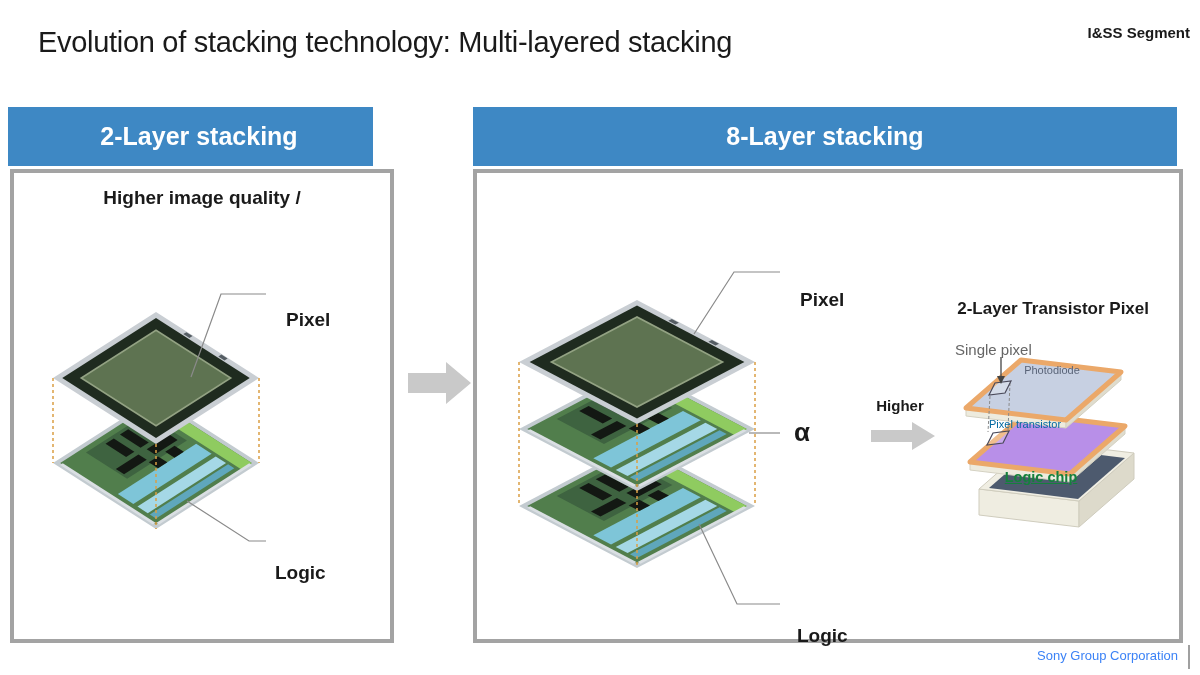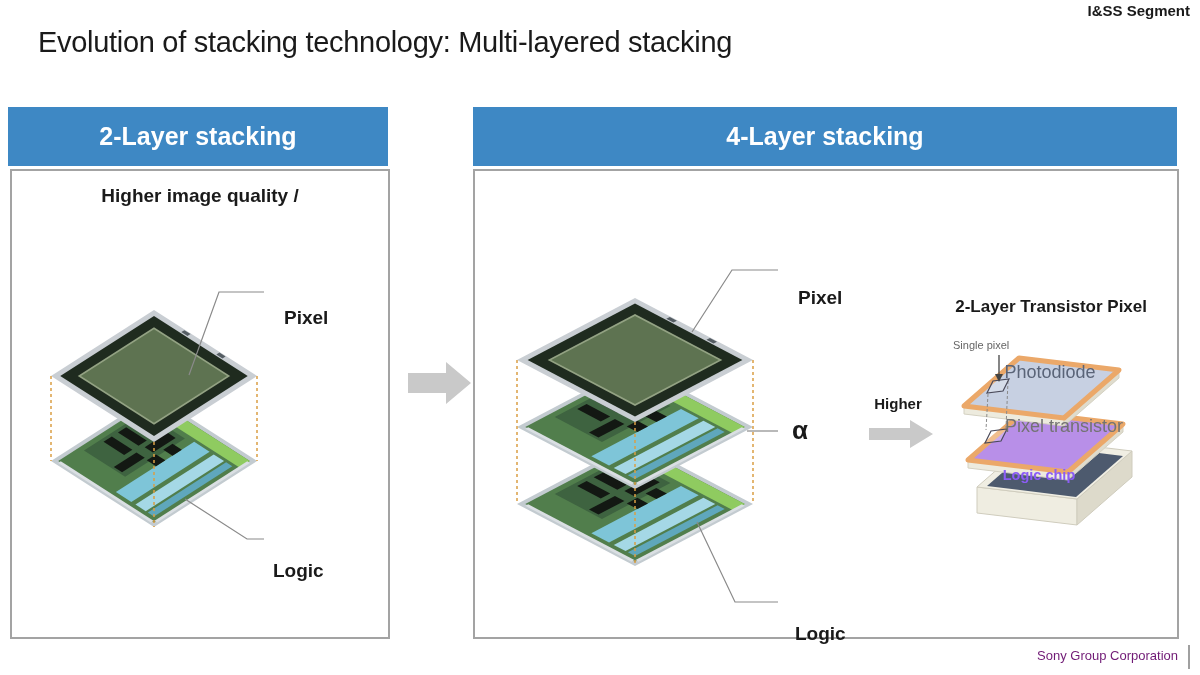--- a/index.html
+++ b/index.html
@@ -1,54 +1,54 @@
 <!DOCTYPE html>
 <html><head>
 <meta charset="utf-8">
 <style>
   html,body { margin:0; padding:0; background:#ffffff; }
   .slide {
     position:relative; width:1200px; height:675px; background:#ffffff;
     font-family:"Liberation Sans", sans-serif; color:#1a1a1a; overflow:hidden;
   }
   .abs { position:absolute; }
-  .segment-label { top:2px; right:10px; font-size:15px; font-weight:bold;text-align:center; }
+  .segment-label { top:24px; right:10px; font-size:15px; font-weight:bold;text-align:center; }
   .slide-title { left:38px; top:26px; font-size:29px; font-weight:normal; letter-spacing:-0.3px; }
 
   .panel-header {
     background:#3E88C4; color:#ffffff; font-weight:bold; font-size:25px;
     display:flex; align-items:center; justify-content:center; top:107px; height:59px;
   }
-  .ph-left  { left:8px;   width:380px; }
+  .ph-left  { left:8px;   width:348px;padding-left:17px; }
   .ph-right { left:473px; width:704px; }
 
   .panel-body {
-    top:169px; height:466px; background:#ffffff; border:2px solid #a3a3a3;
+    top:169px; height:466px; background:#ffffff; border:4px solid #a3a3a3;
   }
   .pb-left  { left:10px;  width:376px; }
   .pb-right { left:473px; width:702px; }
 
   .subtitle { font-weight:bold; font-size:19px; line-height:22px; text-align:center; }
   .sub-left  { left:0; right:0; top:14px; }
   .sub-right { left:0; width:680px; top:19px; }
 
   .callout { font-weight:bold; font-size:19px; white-space:nowrap;margin-top:32px; }
   .alpha-callout { font-weight:bold; font-size:26px; }
 
   .chip-svg { left:0; top:0; }
 
   .example-label { left:386px; top:224px; width:74px; text-align:center; font-size:15px; font-weight:bold; }
   .example-title { left:468px; top:126px; width:204px; text-align:right; font-size:17px; font-weight:bold; white-space:nowrap; }
-  .single-pixel  { left:478px; top:168px; font-size:11px; color:#666666; }
-  .layer-text { font-size:18px; white-space:nowrap; }
+  .single-pixel  { left:478px; top:168px; font-size:15px; color:#666666; }
+  .layer-text { font-size:11px; white-space:nowrap; }
   .layer-photodiode { left:518px; top:191px; width:114px; text-align:center; color:#5a6478; }
-  .layer-transistor { left:512px; top:245px; width:136px; text-align:right; color:#737373; }
-  .layer-logic { left:514px; top:296px; width:100px; text-align:center; color:#8b5cf6; font-size:14.5px; font-weight:bold; }
-
-  .footer-text { top:648px; right:22px; font-size:13px; color:#701a75; }
+  .layer-transistor { left:512px; top:245px; width:136px; text-align:left; color:#0369a1; }
+  .layer-logic { left:514px; top:296px; width:100px; text-align:center; color:#15803d; font-size:14.5px; font-weight:bold;text-decoration:underline; }
+
+  .footer-text { top:648px; right:22px; font-size:13px; color:#3b82f6; }
   .footer-bar  { left:1188px; top:645px; width:2px; height:24px; background:#a0a0a0; }
 </style>
 </head>
 <body>
 
 <div class="slide">
 
   <svg width="0" height="0" style="position:absolute">
     <defs>
       <g id="pixdie">
@@ -112,21 +112,21 @@
 
     <div class="abs callout" style="left:272px; top:104px">Pixel</div>
     <div class="abs callout" style="left:261px; top:357px">Logic</div>
   </div>
 
   <svg class="abs" style="left:408px; top:361px" width="64" height="44" viewBox="0 0 64 44">
     <polygon points="0,12 38,12 38,1 63,22 38,43 38,32 0,32" fill="#C9C9C9"></polygon>
   </svg>
 
   <div class="abs panel-header ph-right">
-    <span>4-Layer stacking</span>
+    <span>8-Layer stacking</span>
   </div>
 
   <div class="abs panel-body pb-right">
 
     <svg class="abs chip-svg" width="702" height="466" viewBox="0 0 702 466">
 
       <use href="#pcbdie" transform="matrix(118,62,-118,62,160,271)"></use>
 
       <use href="#pcbdie" transform="matrix(118,62,-118,62,160,194)"></use>
 

